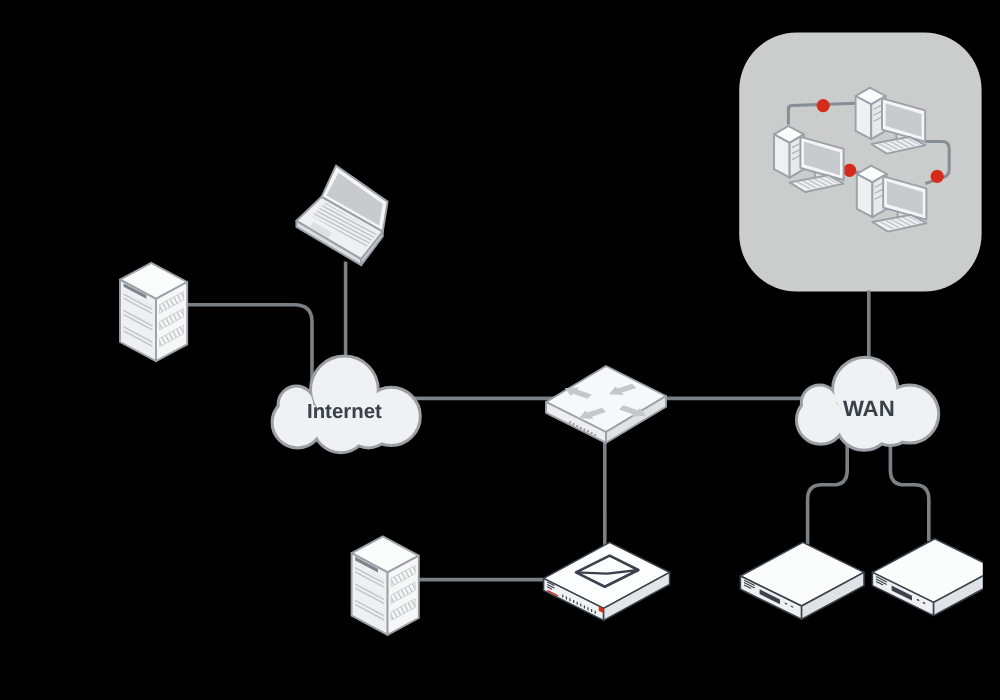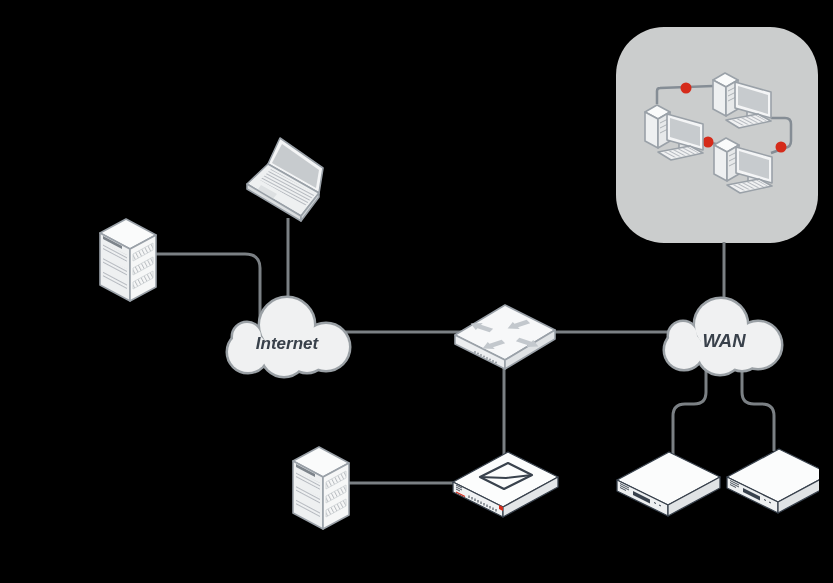--- a/index.html
+++ b/index.html
@@ -1,20 +1,19 @@
 <!DOCTYPE html>
 <html style="--background: #000000; --line: #7b8084; --lan-bg: #cbcdcd; --lan-line: #858d95; --red: #d52b1a; --cloud-fill: #f0f1f2; --cloud-stroke: #9aa0a5; --device-stroke: #9aa1a8; --dark-stroke: #39424d; --text: #39414b;"><head>
 <meta charset="utf-8">
 <style>
   html,body{margin:0;padding:0;background:#000;}
   .stage{
     position:relative;width:819px;height:583px;overflow:hidden;
     background:var(--background,#000);
     font-family:"Liberation Sans",sans-serif;
-    font-style:italic;
   }
   svg{display:block}
   svg text{
     font-family:"Liberation Sans",sans-serif;
     font-weight:bold;
     fill:var(--text,#39414b);
   }
   .line{fill:none;stroke:var(--line,#7b8084);stroke-width:3;}
   .lanline{fill:none;stroke:var(--lan-line,#858d95);stroke-width:2.5;}
   .devS{stroke:var(--device-stroke,#9aa1a8);stroke-width:1.6;stroke-linejoin:round;}

